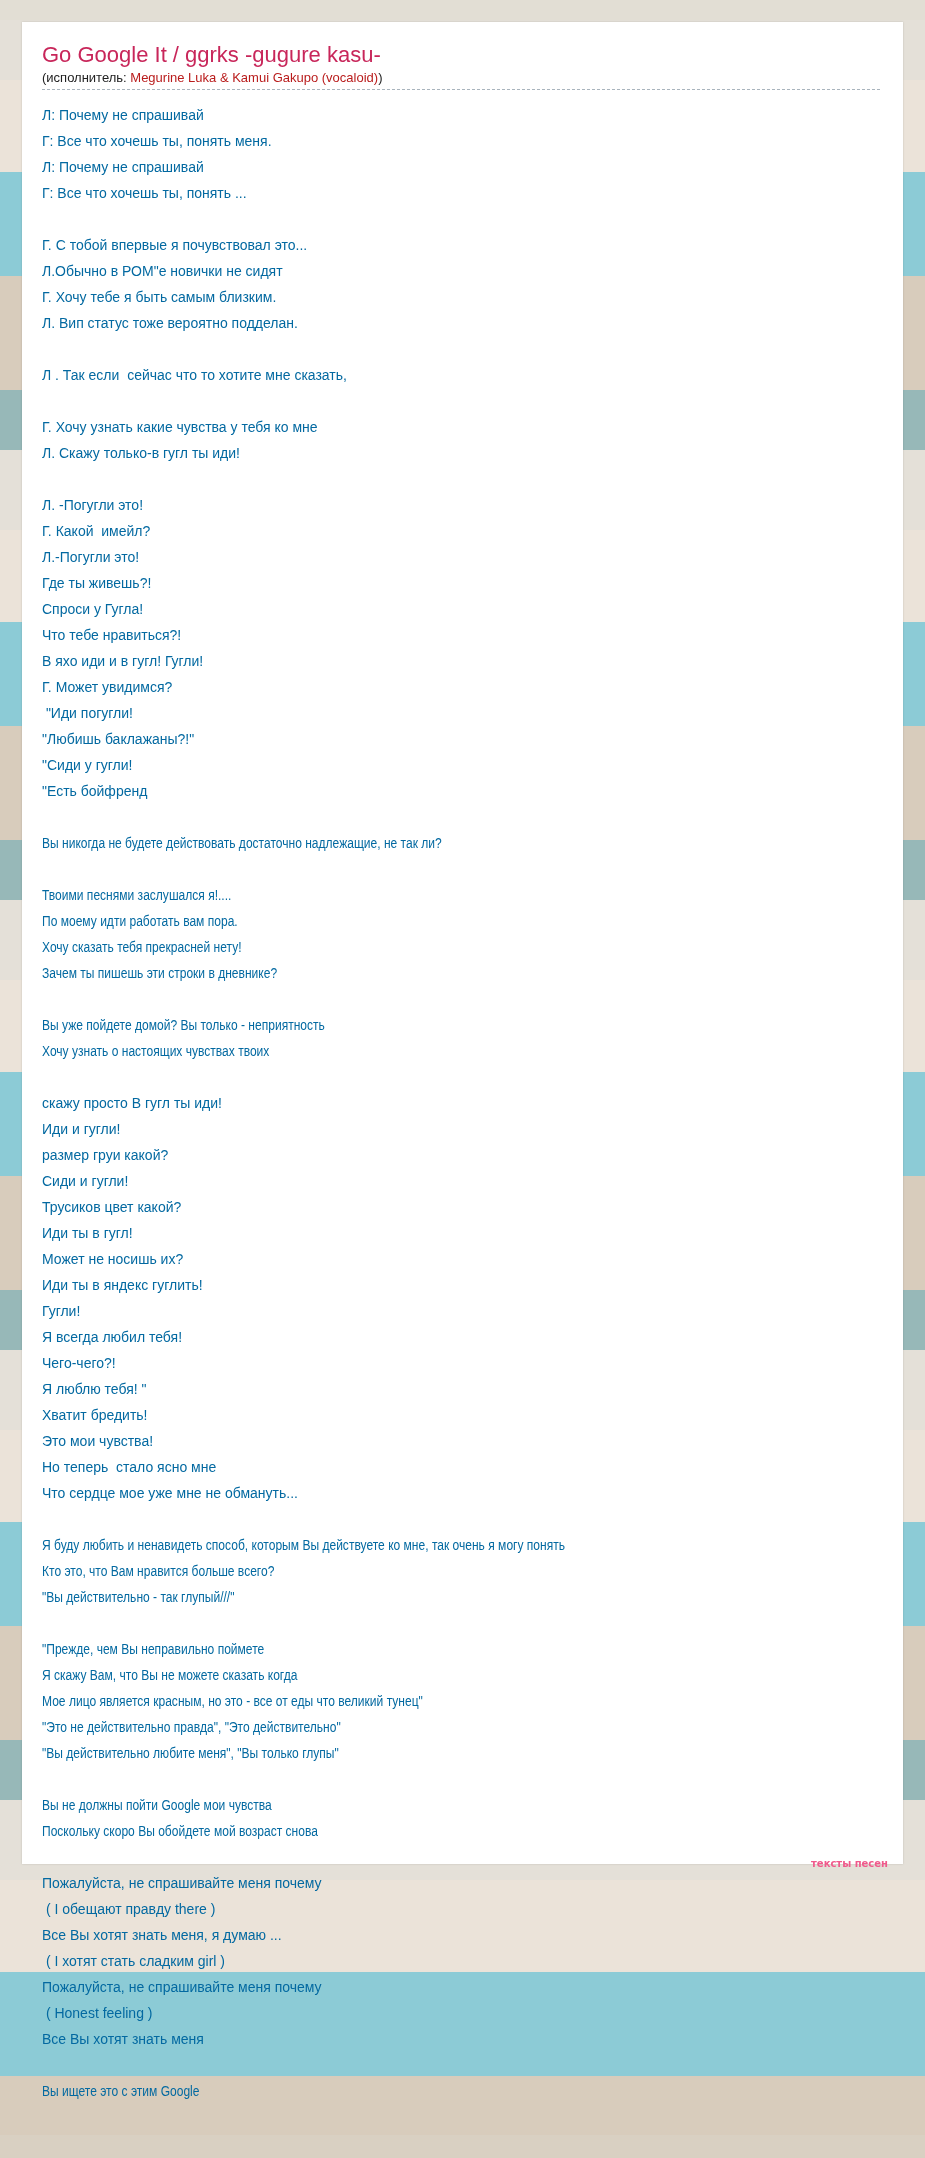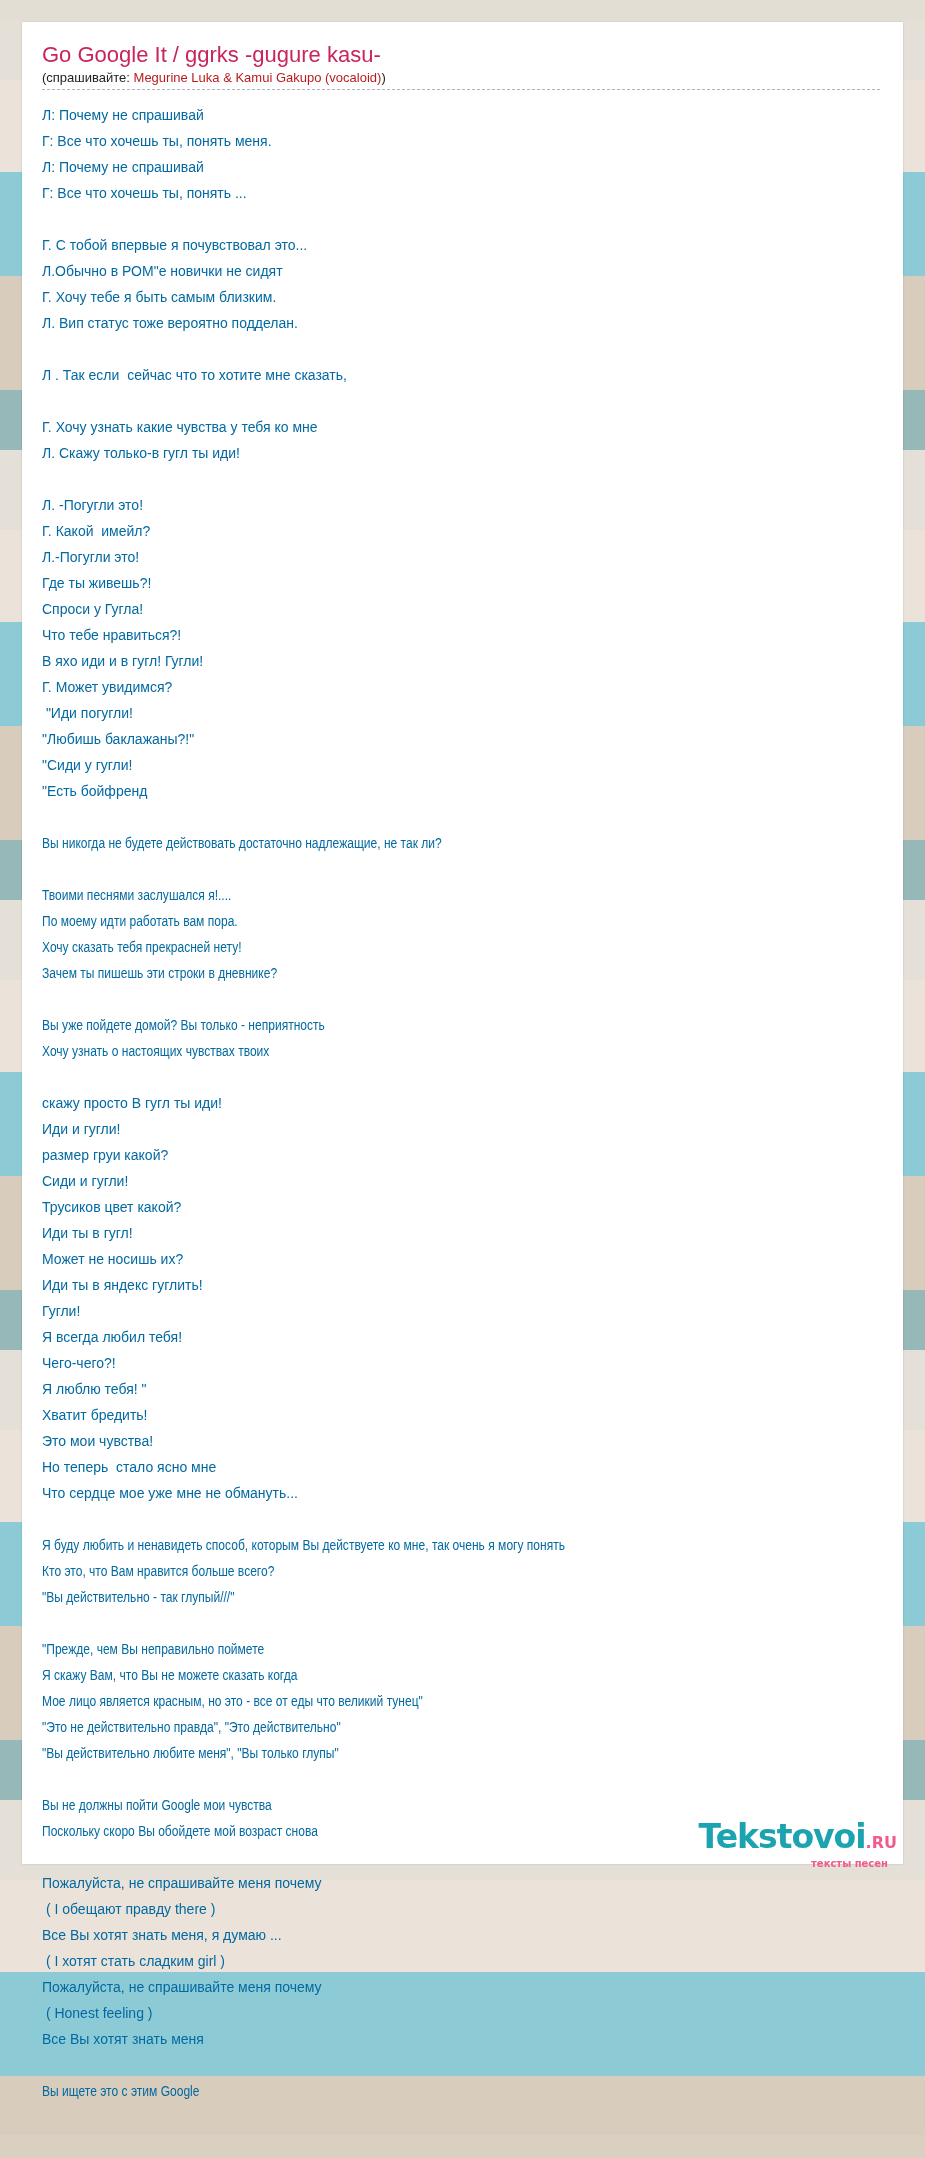--- a/index.html
+++ b/index.html
@@ -100,22 +100,21 @@
   </style>
 </head>
 <body>
 
 <div class="top-strip"></div>
 <div class="bottom-strip"></div>
 
 <div class="card">
   <div class="header">
     <h1 class="title">Go Google It / ggrks -gugure kasu-</h1>
-    <div class="artist-line"><span>(спрашивайте: </span><a class="artist-link" href="#">Megurine Luka &amp; Kamui Gakupo (vocaloid)</a><span>)</span></div>
+    <div class="artist-line"><span>(исполнитель: </span><a class="artist-link" href="#">Megurine Luka &amp; Kamui Gakupo (vocaloid)</a><span>)</span></div>
   </div>
 
   <div class="lyrics" id="lyrics"><span class="line">Л: Почему не спрашивай</span><span class="line">Г: Все что хочешь ты, понять меня.</span><span class="line">Л: Почему не спрашивай</span><span class="line">Г: Все что хочешь ты, понять ...</span><span class="line"></span><span class="line">Г. С тобой впервые я почувствовал это...</span><span class="line">Л.Обычно в РОМ"е новички не сидят</span><span class="line">Г. Хочу тебе я быть самым близким.</span><span class="line">Л. Вип статус тоже вероятно подделан.</span><span class="line"></span><span class="line">Л . Так если  сейчас что то хотите мне сказать,</span><span class="line"></span><span class="line">Г. Хочу узнать какие чувства у тебя ко мне</span><span class="line">Л. Скажу только-в гугл ты иди!</span><span class="line"></span><span class="line">Л. -Погугли это!</span><span class="line">Г. Какой  имейл?</span><span class="line">Л.-Погугли это!</span><span class="line">Где ты живешь?!</span><span class="line">Спроси у Гугла!</span><span class="line">Что тебе нравиться?!</span><span class="line">В яхо иди и в гугл! Гугли!</span><span class="line">Г. Может увидимся?</span><span class="line"> "Иди погугли!</span><span class="line">"Любишь баклажаны?!"</span><span class="line">"Сиди у гугли!</span><span class="line">"Есть бойфренд</span><span class="line"></span><span class="line narrow">Вы никогда не будете действовать достаточно надлежащие, не так ли?</span><span class="line"></span><span class="line narrow">Твоими песнями заслушался я!....</span><span class="line narrow">По моему идти работать вам пора.</span><span class="line narrow">Хочу сказать тебя прекрасней нету!</span><span class="line narrow">Зачем ты пишешь эти строки в дневнике?</span><span class="line"></span><span class="line narrow">Вы уже пойдете домой? Вы только - неприятность</span><span class="line narrow">Хочу узнать о настоящих чувствах твоих</span><span class="line"></span><span class="line">скажу просто В гугл ты иди!</span><span class="line">Иди и гугли!</span><span class="line">размер груи какой?</span><span class="line">Сиди и гугли!</span><span class="line">Трусиков цвет какой?</span><span class="line">Иди ты в гугл!</span><span class="line">Может не носишь их?</span><span class="line">Иди ты в яндекс гуглить!</span><span class="line">Гугли!</span><span class="line">Я всегда любил тебя!</span><span class="line">Чего-чего?!</span><span class="line">Я люблю тебя! "</span><span class="line">Хватит бредить!</span><span class="line">Это мои чувства!</span><span class="line">Но теперь  стало ясно мне</span><span class="line">Что сердце мое уже мне не обмануть...</span><span class="line"></span><span class="line narrow">Я буду любить и ненавидеть способ, которым Вы действуете ко мне, так очень я могу понять</span><span class="line narrow">Кто это, что Вам нравится больше всего?</span><span class="line narrow">"Вы действительно - так глупый///"</span><span class="line"></span><span class="line narrow">"Прежде, чем Вы неправильно поймете</span><span class="line narrow">Я скажу Вам, что Вы не можете сказать когда</span><span class="line narrow">Мое лицо является красным, но это - все от еды что великий тунец"</span><span class="line narrow">"Это не действительно правда", "Это действительно"</span><span class="line narrow">"Вы действительно любите меня", "Вы только глупы"</span><span class="line"></span><span class="line narrow">Вы не должны пойти Google мои чувства</span><span class="line narrow">Поскольку скоро Вы обойдете мой возраст снова</span><span class="line"></span><span class="line">Пожалуйста, не спрашивайте меня почему</span><span class="line"> ( I обещают правду there )</span><span class="line">Все Вы хотят знать меня, я думаю ...</span><span class="line"> ( I хотят стать сладким girl )</span><span class="line">Пожалуйста, не спрашивайте меня почему</span><span class="line"> ( Honest feeling )</span><span class="line">Все Вы хотят знать меня</span><span class="line narrow"></span><span class="line narrow">Вы ищете это с этим Google</span></div>
 
   <div class="logo">
-    <div class="logo-main"><span>Tekstovoi</span><span class="logo-ru">.RU</span></div>
     <div class="logo-sub">тексты песен</div>
   </div>
 </div>
 
 </body></html>

